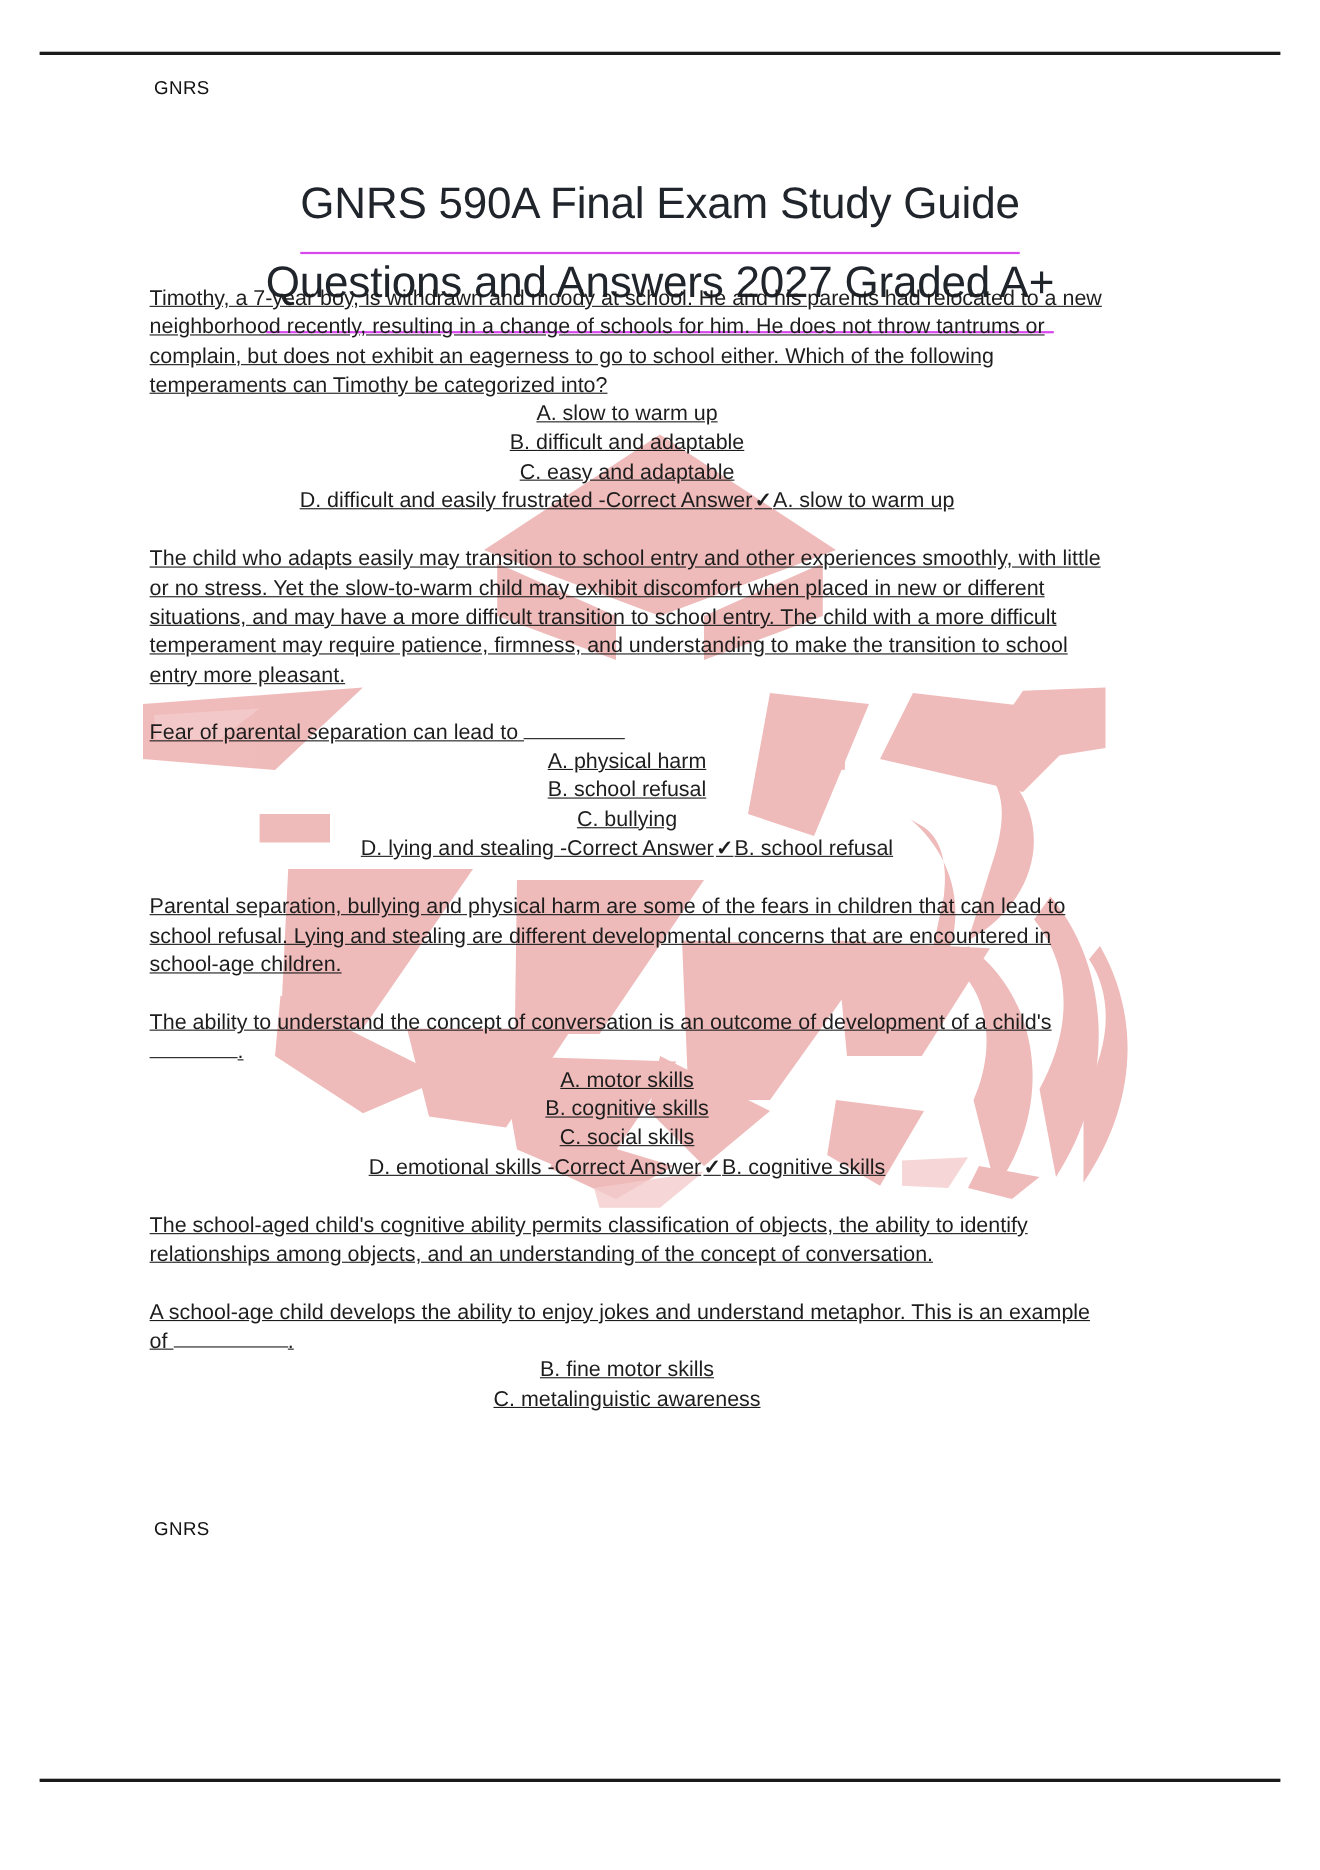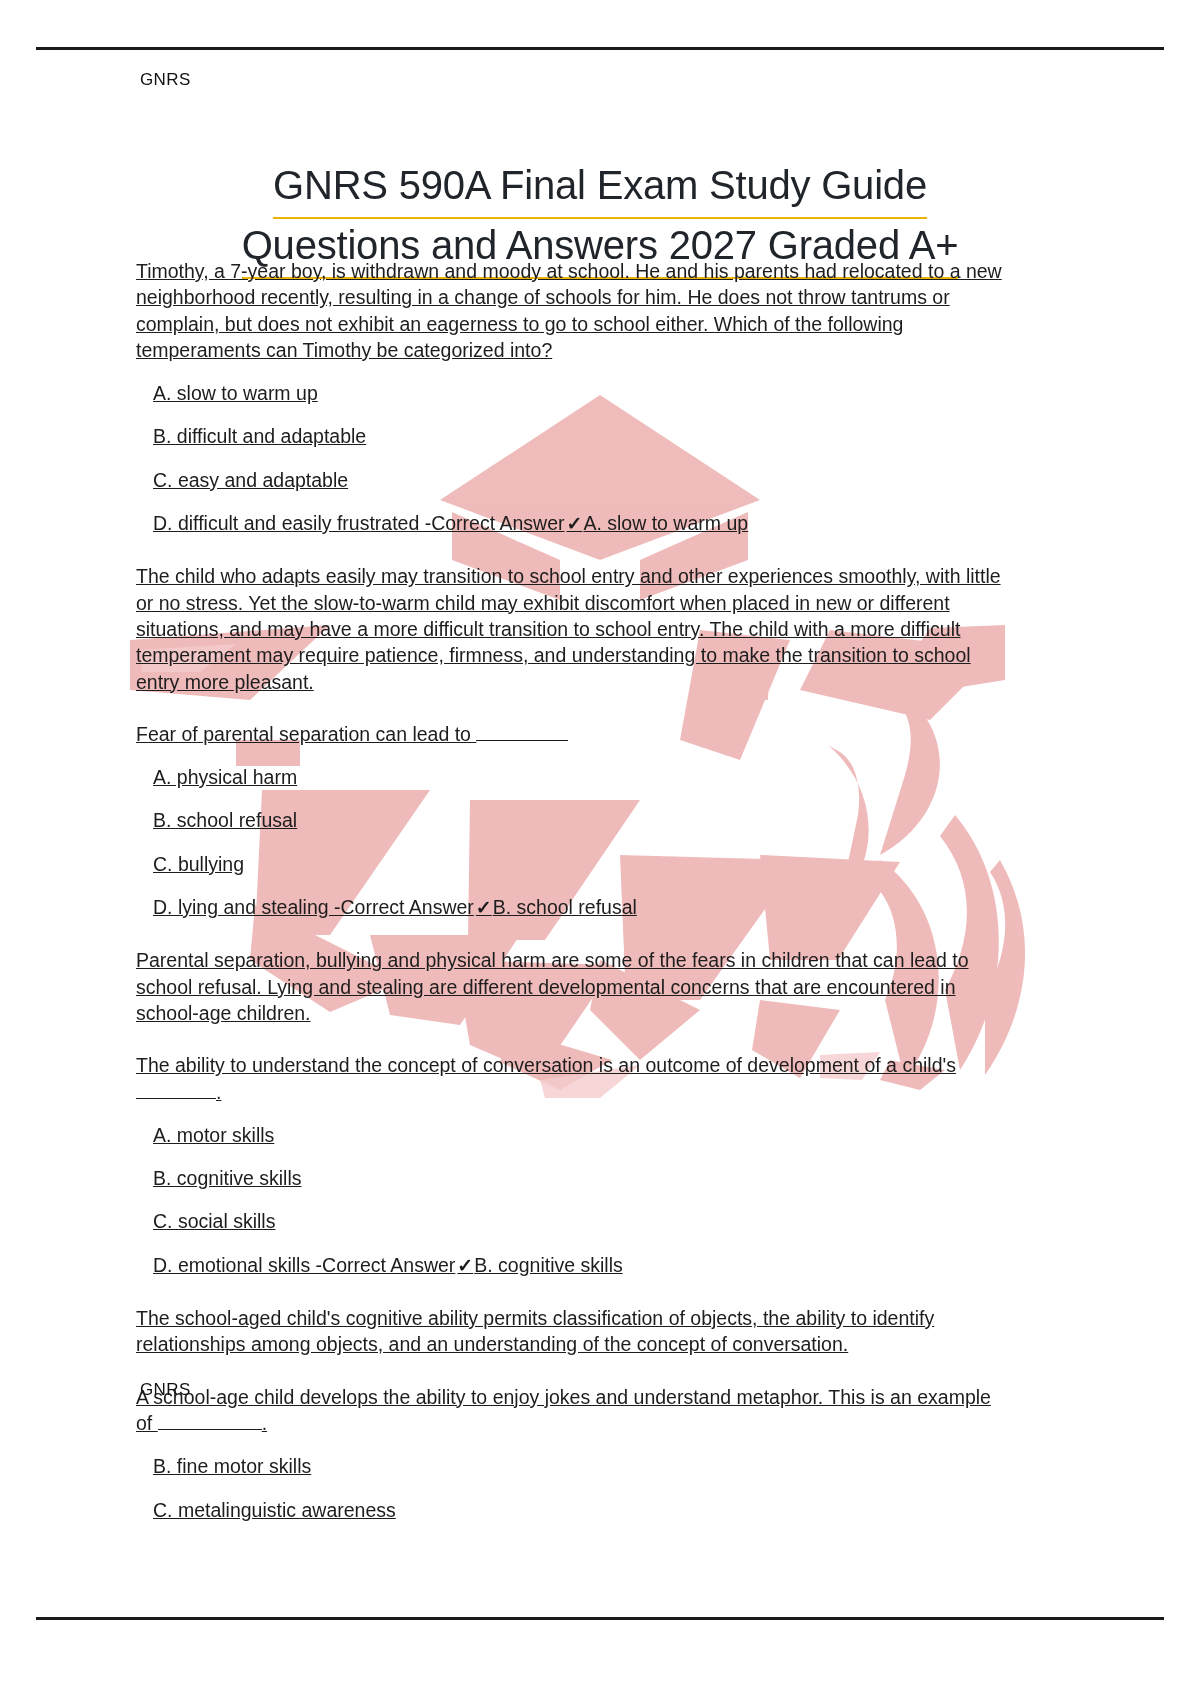--- a/index.html
+++ b/index.html
@@ -66,40 +66,40 @@
     text-align: center;
     font-size: 40px;
     line-height: 53px;
     font-weight: normal;
     color: #20242b;
     z-index: 4;
     letter-spacing: -.2px;
   }
   .doc-title .ln {
     display: inline-block;
-    border-bottom: 2px solid #eab308;
-    padding-bottom: 5px;
+    border-bottom: 2px solid #d946ef;
+    padding-bottom: 17px;
   }
 
   
   .content {
     position: absolute;
     left: 136px;
     top: 258px;
     width: 868px;
     z-index: 4;
     font-size: 19.5px;
     line-height: 26.3px;
     color: #1d1d1d;
     text-decoration: underline;
   }
   .block { margin: 0 0 26px 0; }
   .block:last-child { margin-bottom: 0; }
   .para { margin: 0; }
-  .opt  { margin: 17px; }
+  .opt  { margin: 0; text-align: center; }
   .answer-tail { font-weight: 400; }
   .check {
     font-weight: bold;
     font-size: 19px;
     padding: 0 1px 0 2px;
   }
   .blank {
     display: inline-block;
     border-bottom: 1.4px solid #1d1d1d;
     height: 14px;

